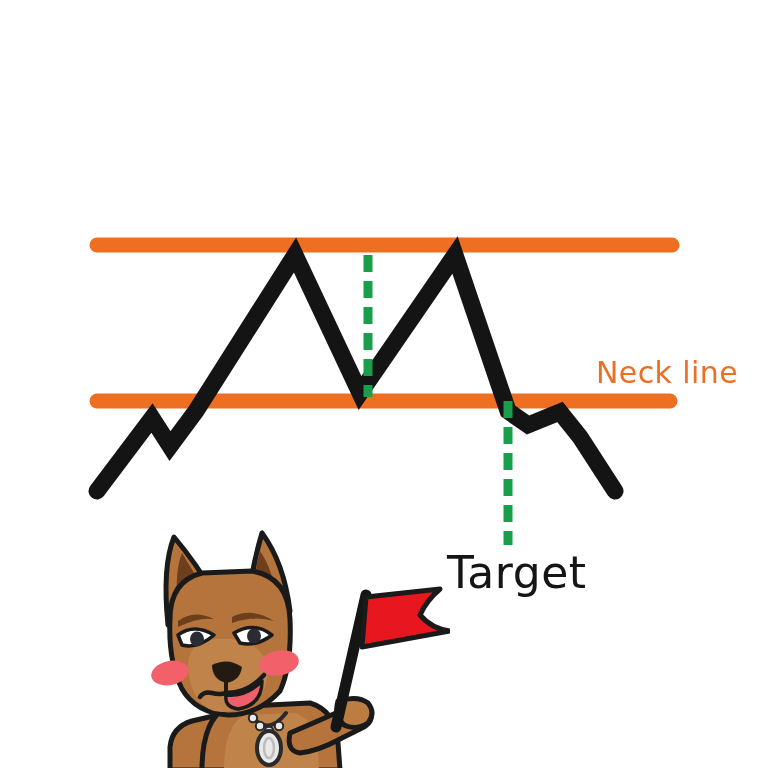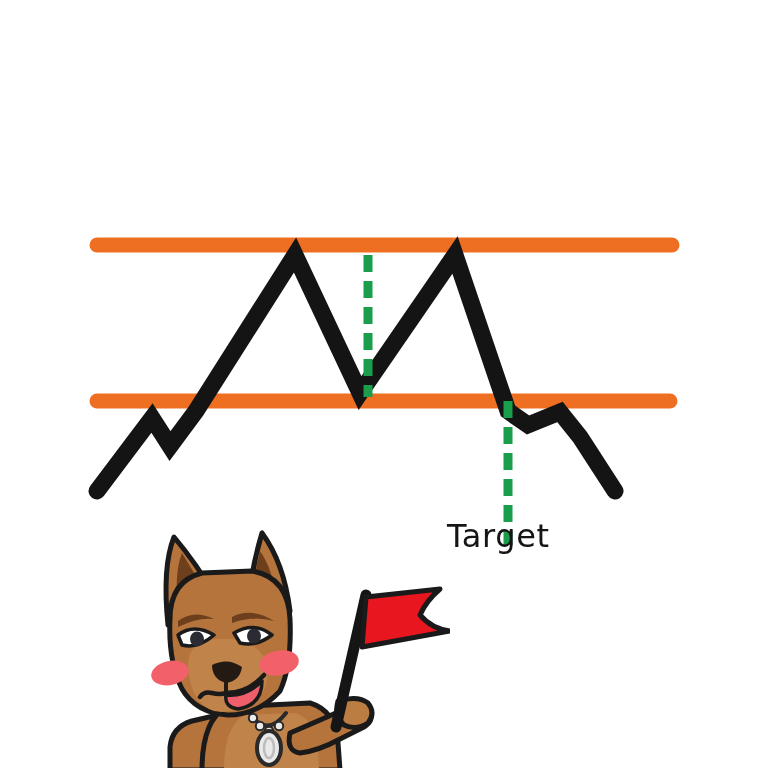--- a/index.html
+++ b/index.html
@@ -86,23 +86,23 @@
     left: 596px;
     top: 358px;
     font-family: "DejaVu Sans", sans-serif;
     font-size: 30px;
     font-weight: 400;
     color: #ee6f22;
     letter-spacing: 0.4px;
   }
   #label-target {
     left: 447px;
-    top: 520px;
+    top: 551px;
     font-family: "DejaVu Sans", sans-serif;
-    font-size: 32px;
+    font-size: 44px;
     font-weight: 400;
     color: #151515;
     letter-spacing: 0.6px;
   }
 
   
   #mascot {
     position: absolute;
     left: 140px;
     top: 515px;
@@ -126,20 +126,21 @@
     <g id="priceline-group">
         <polyline points="97,491 152,418 170,446 196,411 295,255 360,393 455,255 508,411 528,425 560,412 580,437 615,491" fill="none" stroke="#141414" stroke-width="17" stroke-linejoin="miter" stroke-linecap="round" stroke-miterlimit="4"></polyline>
       </g>
 
     <g id="measures-group">
         <line x1="368" y1="255" x2="368" y2="397" stroke="#1a9e4b" stroke-width="9" stroke-dasharray="17 9"></line>
         <line x1="508" y1="401" x2="508" y2="545" stroke="#1a9e4b" stroke-width="9" stroke-dasharray="17 9"></line>
       </g>
   </svg>
 
+  <div class="chart-label" id="label-neckline">Neck line</div>
 
   <div class="chart-label" id="label-target">Target</div>
 
   <svg id="mascot" viewBox="0 0 310 255">
     <g id="mascot-group" stroke="#1a1a1a" stroke-linejoin="round" stroke-linecap="round">
 
       <path d="M30 255 L30 232 Q32 212 52 206 L78 200 L78 255 Z" fill="#b5743c" stroke-width="5"></path>
 
       <path d="M62 255 Q62 206 86 192 L170 188 Q196 196 198 228 L200 255 Z" fill="#b5743c" stroke-width="5"></path>
 

